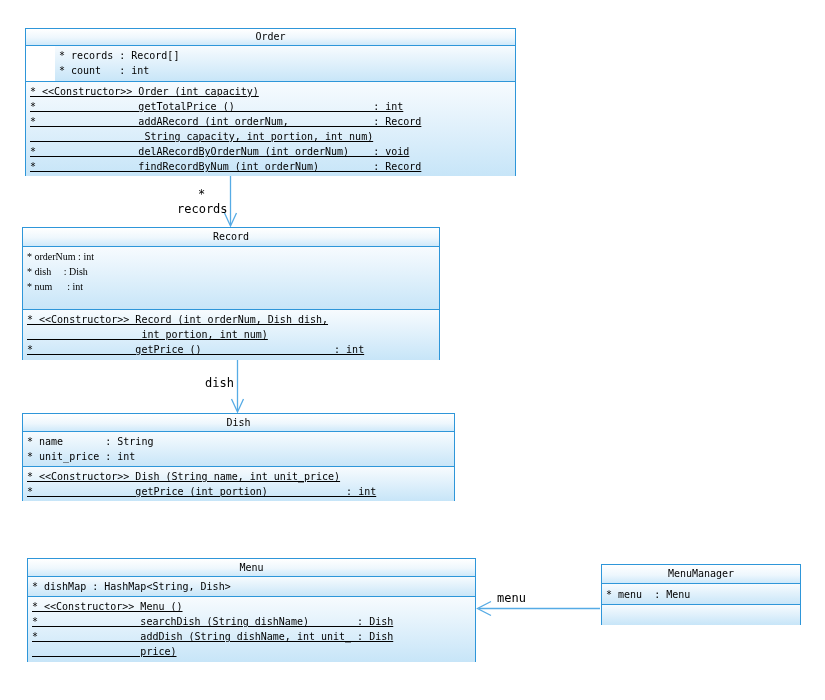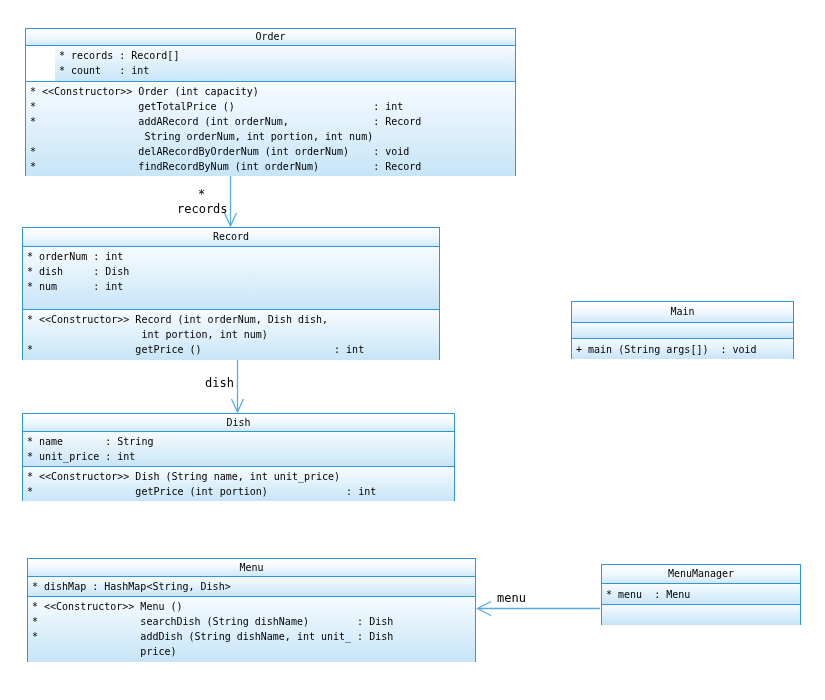--- a/index.html
+++ b/index.html
@@ -27,21 +27,21 @@
     box-sizing: border-box;
     flex: 0 0 auto;
   }
   .sec {
     background: linear-gradient(180deg, #f7fbfe 0%, #c7e5f8 100%);
     box-sizing: border-box;
     padding: 2px 0 0 4px;
     overflow: hidden;
     flex: 0 0 auto;
   }
-  .sec.divided { border-top: 1px solid #2e96d9; margin-top: -1px; }
+  .sec.divided { border-top: 1px solid #2e96d9; margin-top: -1px; text-decoration: underline; }
   .ln { white-space: pre; height: 15px; line-height: 15px; }
   .lbl {
     position: absolute;
     font-size: 12px;
     line-height: 13px;
     white-space: pre;
     color: #000;
   }
   svg.wires { position: absolute; left: 0; top: 0; }
 </style>
@@ -68,52 +68,45 @@
   <div class="cls" style="left:25px; top:28px; width:491px; height:148px;">
     <div class="title" style="height:17px; line-height:16px;">Order</div>
     <div class="sec" style="height:36px;margin-left:29px;">
       <div class="ln">* records : Record[]</div>
       <div class="ln">* count   : int</div>
     </div>
     <div class="sec divided" style="height:95px;">
       <div class="ln">* &lt;&lt;Constructor&gt;&gt; Order (int capacity)</div>
       <div class="ln">*                 getTotalPrice ()                       : int</div>
       <div class="ln">*                 addARecord (int orderNum,              : Record</div>
-      <div class="ln">                   String orderNum, int portion, int num)</div>
+      <div class="ln">                   String capacity, int portion, int num)</div>
       <div class="ln">*                 delARecordByOrderNum (int orderNum)    : void</div>
       <div class="ln">*                 findRecordByNum (int orderNum)         : Record</div>
     </div>
   </div>
 
   <div class="lbl" style="left:198px; top:188px;">*</div>
   <div class="lbl" style="left:177px; top:203px;">records</div>
 
   <div class="cls" style="left:22px; top:227px; width:418px; height:133px;">
     <div class="title" style="height:19px; line-height:18px;">Record</div>
-    <div class="sec" style="height:63px;">
+    <div class="sec" style="height:63px;font-family:Liberation Serif, serif;">
       <div class="ln">* orderNum : int</div>
       <div class="ln">* dish     : Dish</div>
       <div class="ln">* num      : int</div>
     </div>
     <div class="sec divided" style="height:51px;">
       <div class="ln">* &lt;&lt;Constructor&gt;&gt; Record (int orderNum, Dish dish,</div>
       <div class="ln">                   int portion, int num)</div>
       <div class="ln">*                 getPrice ()                      : int</div>
     </div>
   </div>
 
   <div class="lbl" style="left:205px; top:377px;">dish</div>
 
-  <div class="cls" style="left:571px; top:301px; width:223px; height:58px;">
-    <div class="title" style="height:21px; line-height:20px;">Main</div>
-    <div class="sec" style="height:16px;"></div>
-    <div class="sec divided" style="height:21px; padding-top:3px;">
-      <div class="ln">+ main (String args[])  : void</div>
-    </div>
-  </div>
 
   <div class="cls" style="left:22px; top:413px; width:433px; height:88px;">
     <div class="title" style="height:18px; line-height:17px;">Dish</div>
     <div class="sec" style="height:35px;">
       <div class="ln">* name       : String</div>
       <div class="ln">* unit_price : int</div>
     </div>
     <div class="sec divided" style="height:35px;">
       <div class="ln">* &lt;&lt;Constructor&gt;&gt; Dish (String name, int unit_price)</div>
       <div class="ln">*                 getPrice (int portion)             : int</div>

